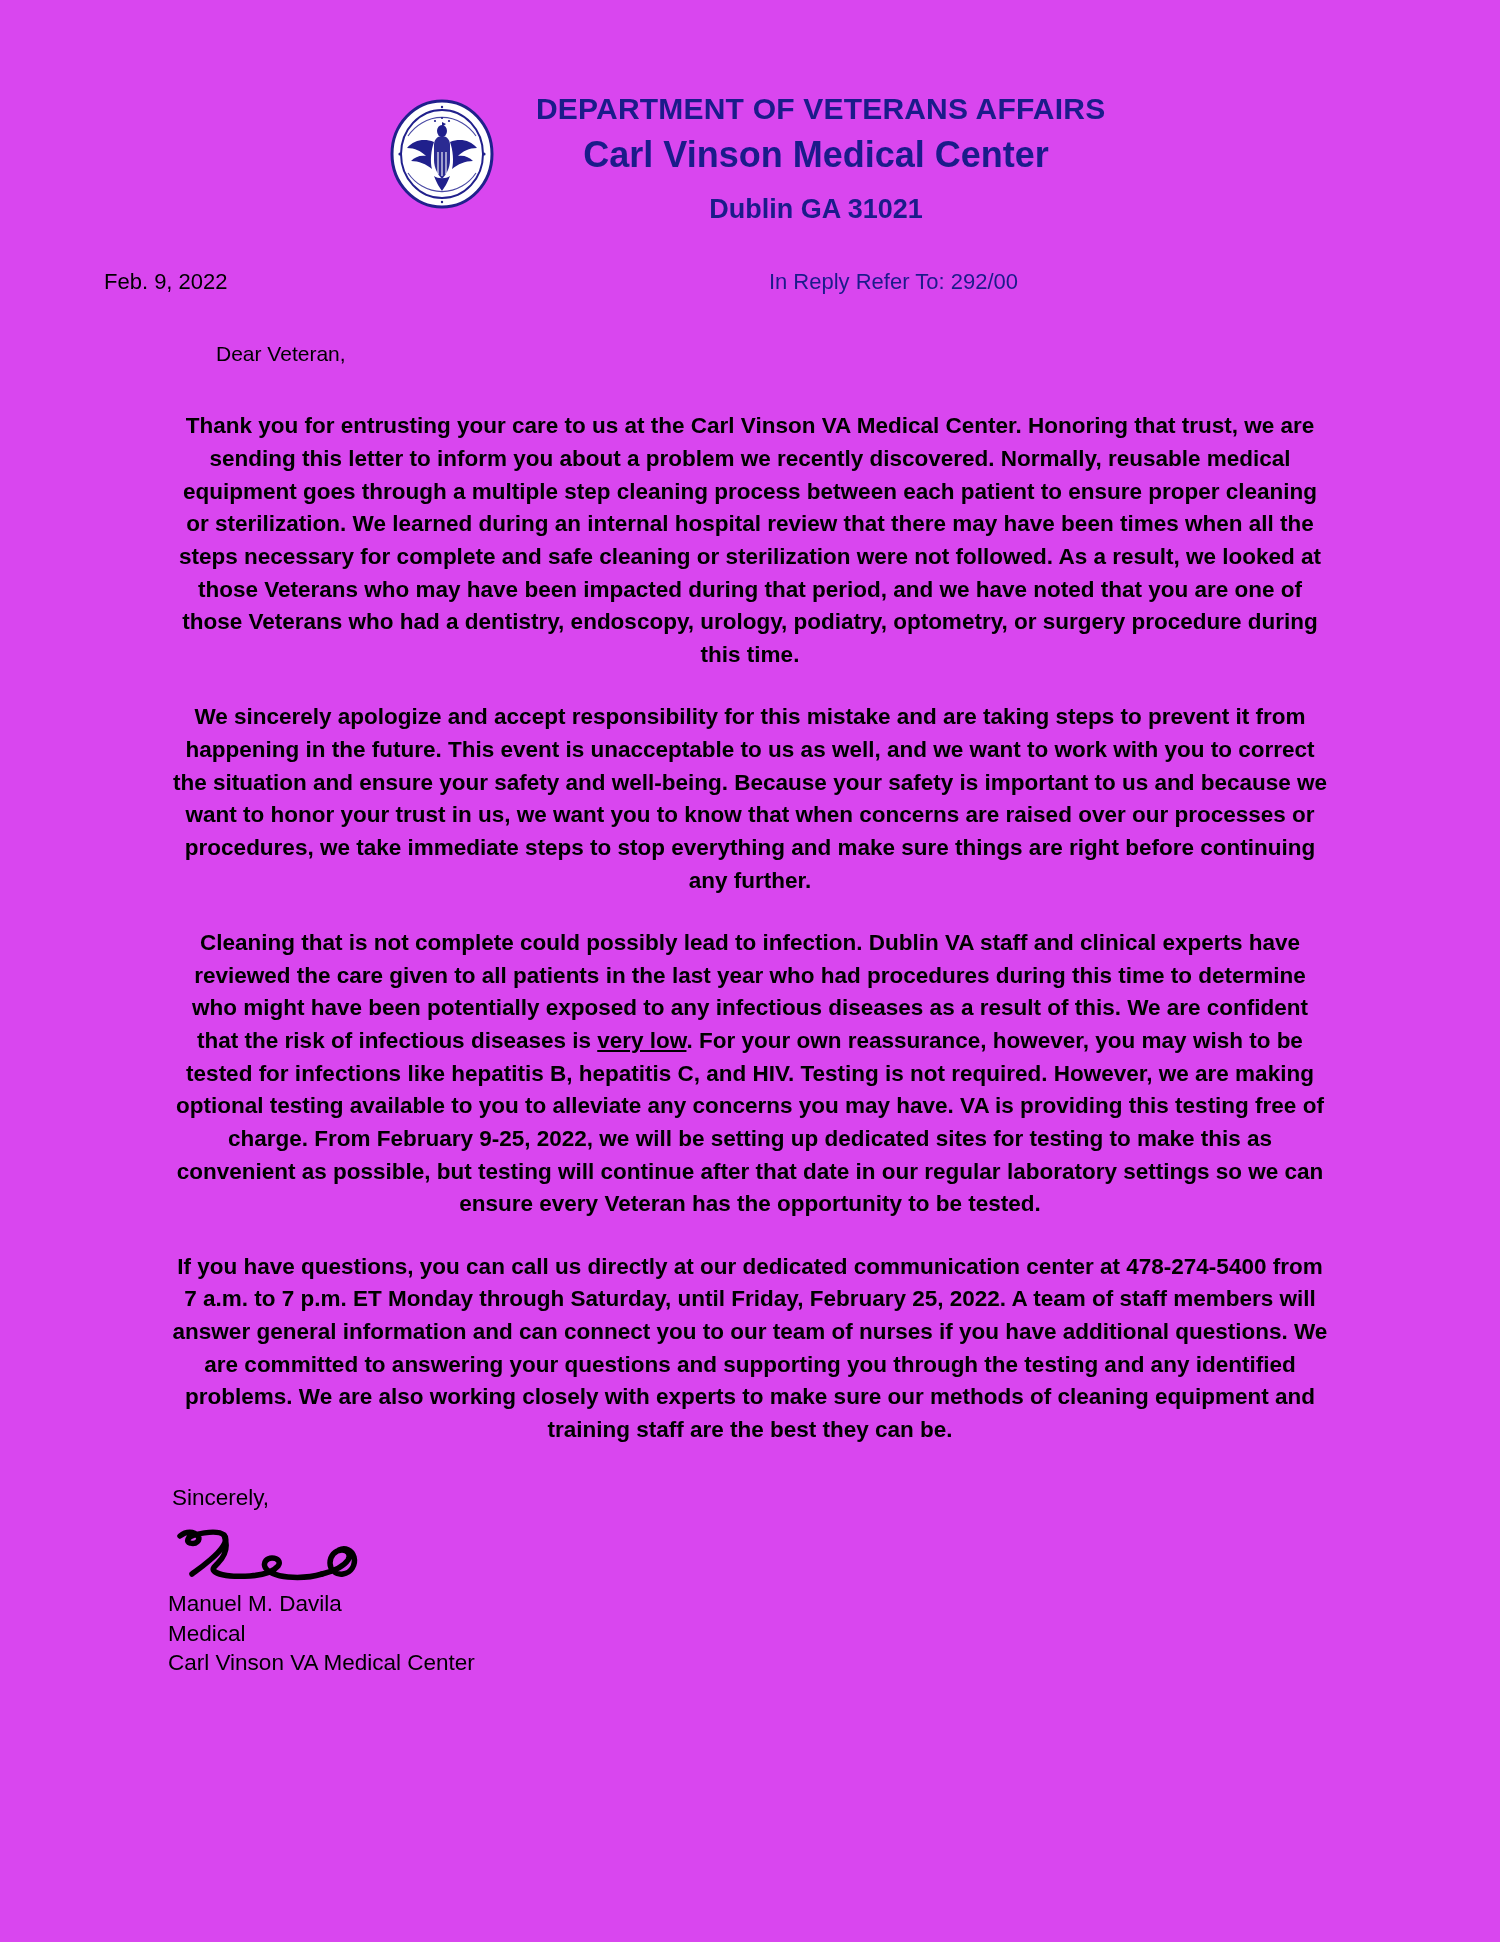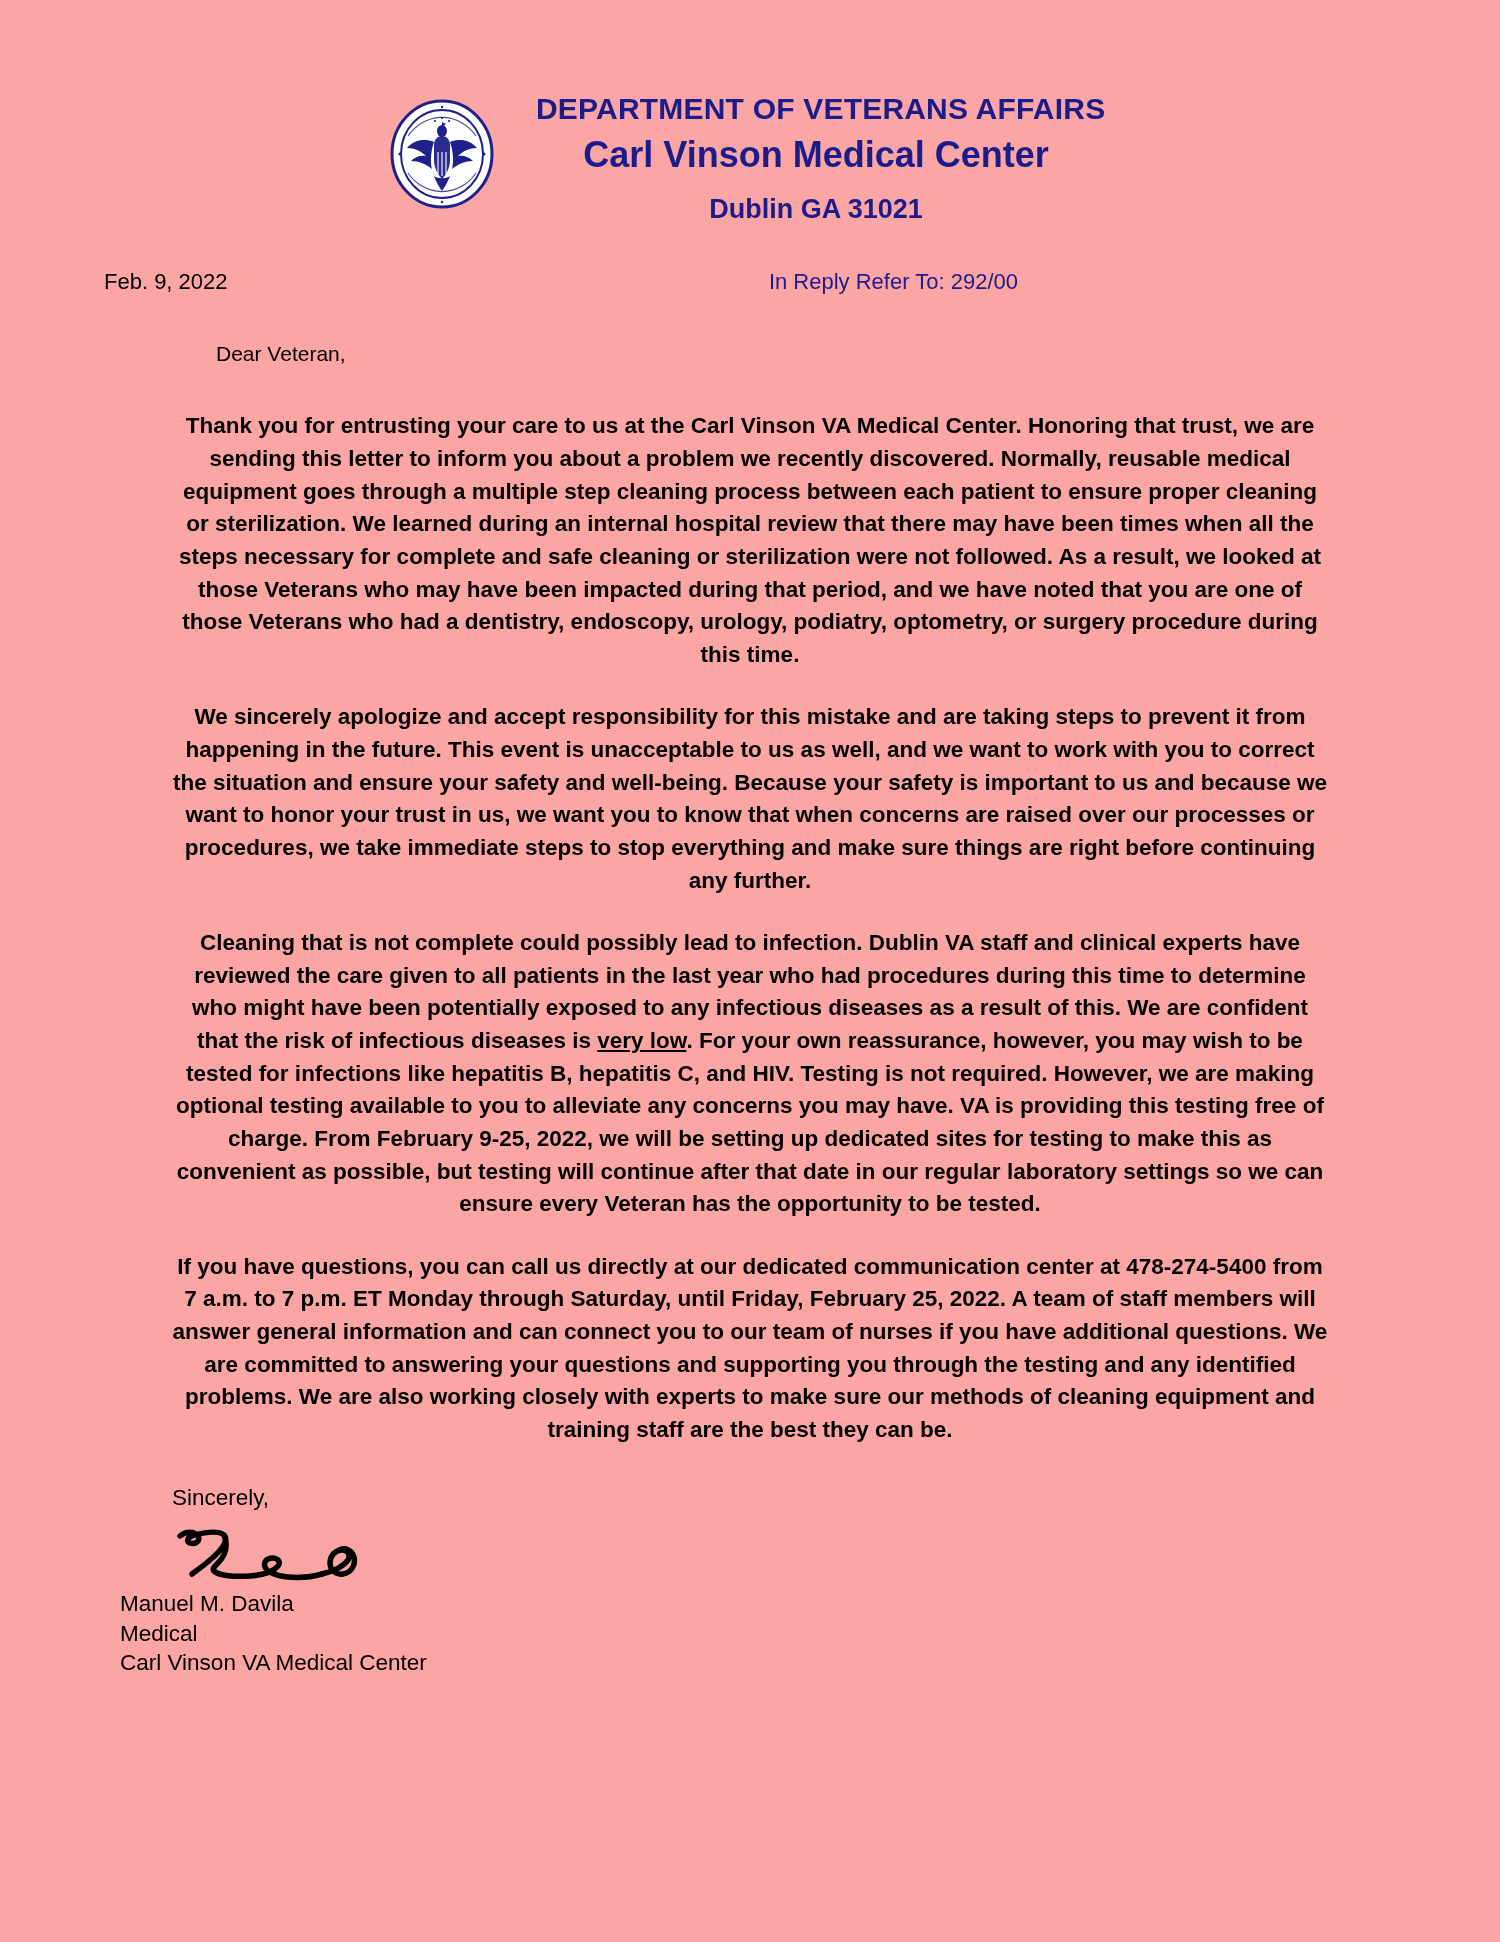--- a/index.html
+++ b/index.html
@@ -11,21 +11,21 @@
     width: 1500px;
     height: 1942px;
     font-family: "Liberation Sans", sans-serif;
     color: #000000;
     position: relative;
     overflow: hidden;
   }
   .page {
     width: 1500px;
     height: 1942px;
-    background: #fca5a5;
+    background: #d946ef;
     position: relative;
     box-sizing: border-box;
   }
 
   
   .letterhead {
     display: flex;
     align-items: flex-start;
     justify-content: flex-start;
     padding-top: 90px;
@@ -130,20 +130,21 @@
     position: absolute;
     top: -4px;
     left: 172px;
   }
   .sig-block {
     padding-left: 120px;
     font-size: 22.5px;
     line-height: 1.32;
     position: relative;
     z-index: 2;
+    margin-left: 48px;
   }
   .sig-block div { white-space: nowrap; }
 </style>
 </head>
 <body>
 
 <div class="page">
 
   <div class="letterhead">
     <div class="seal">

